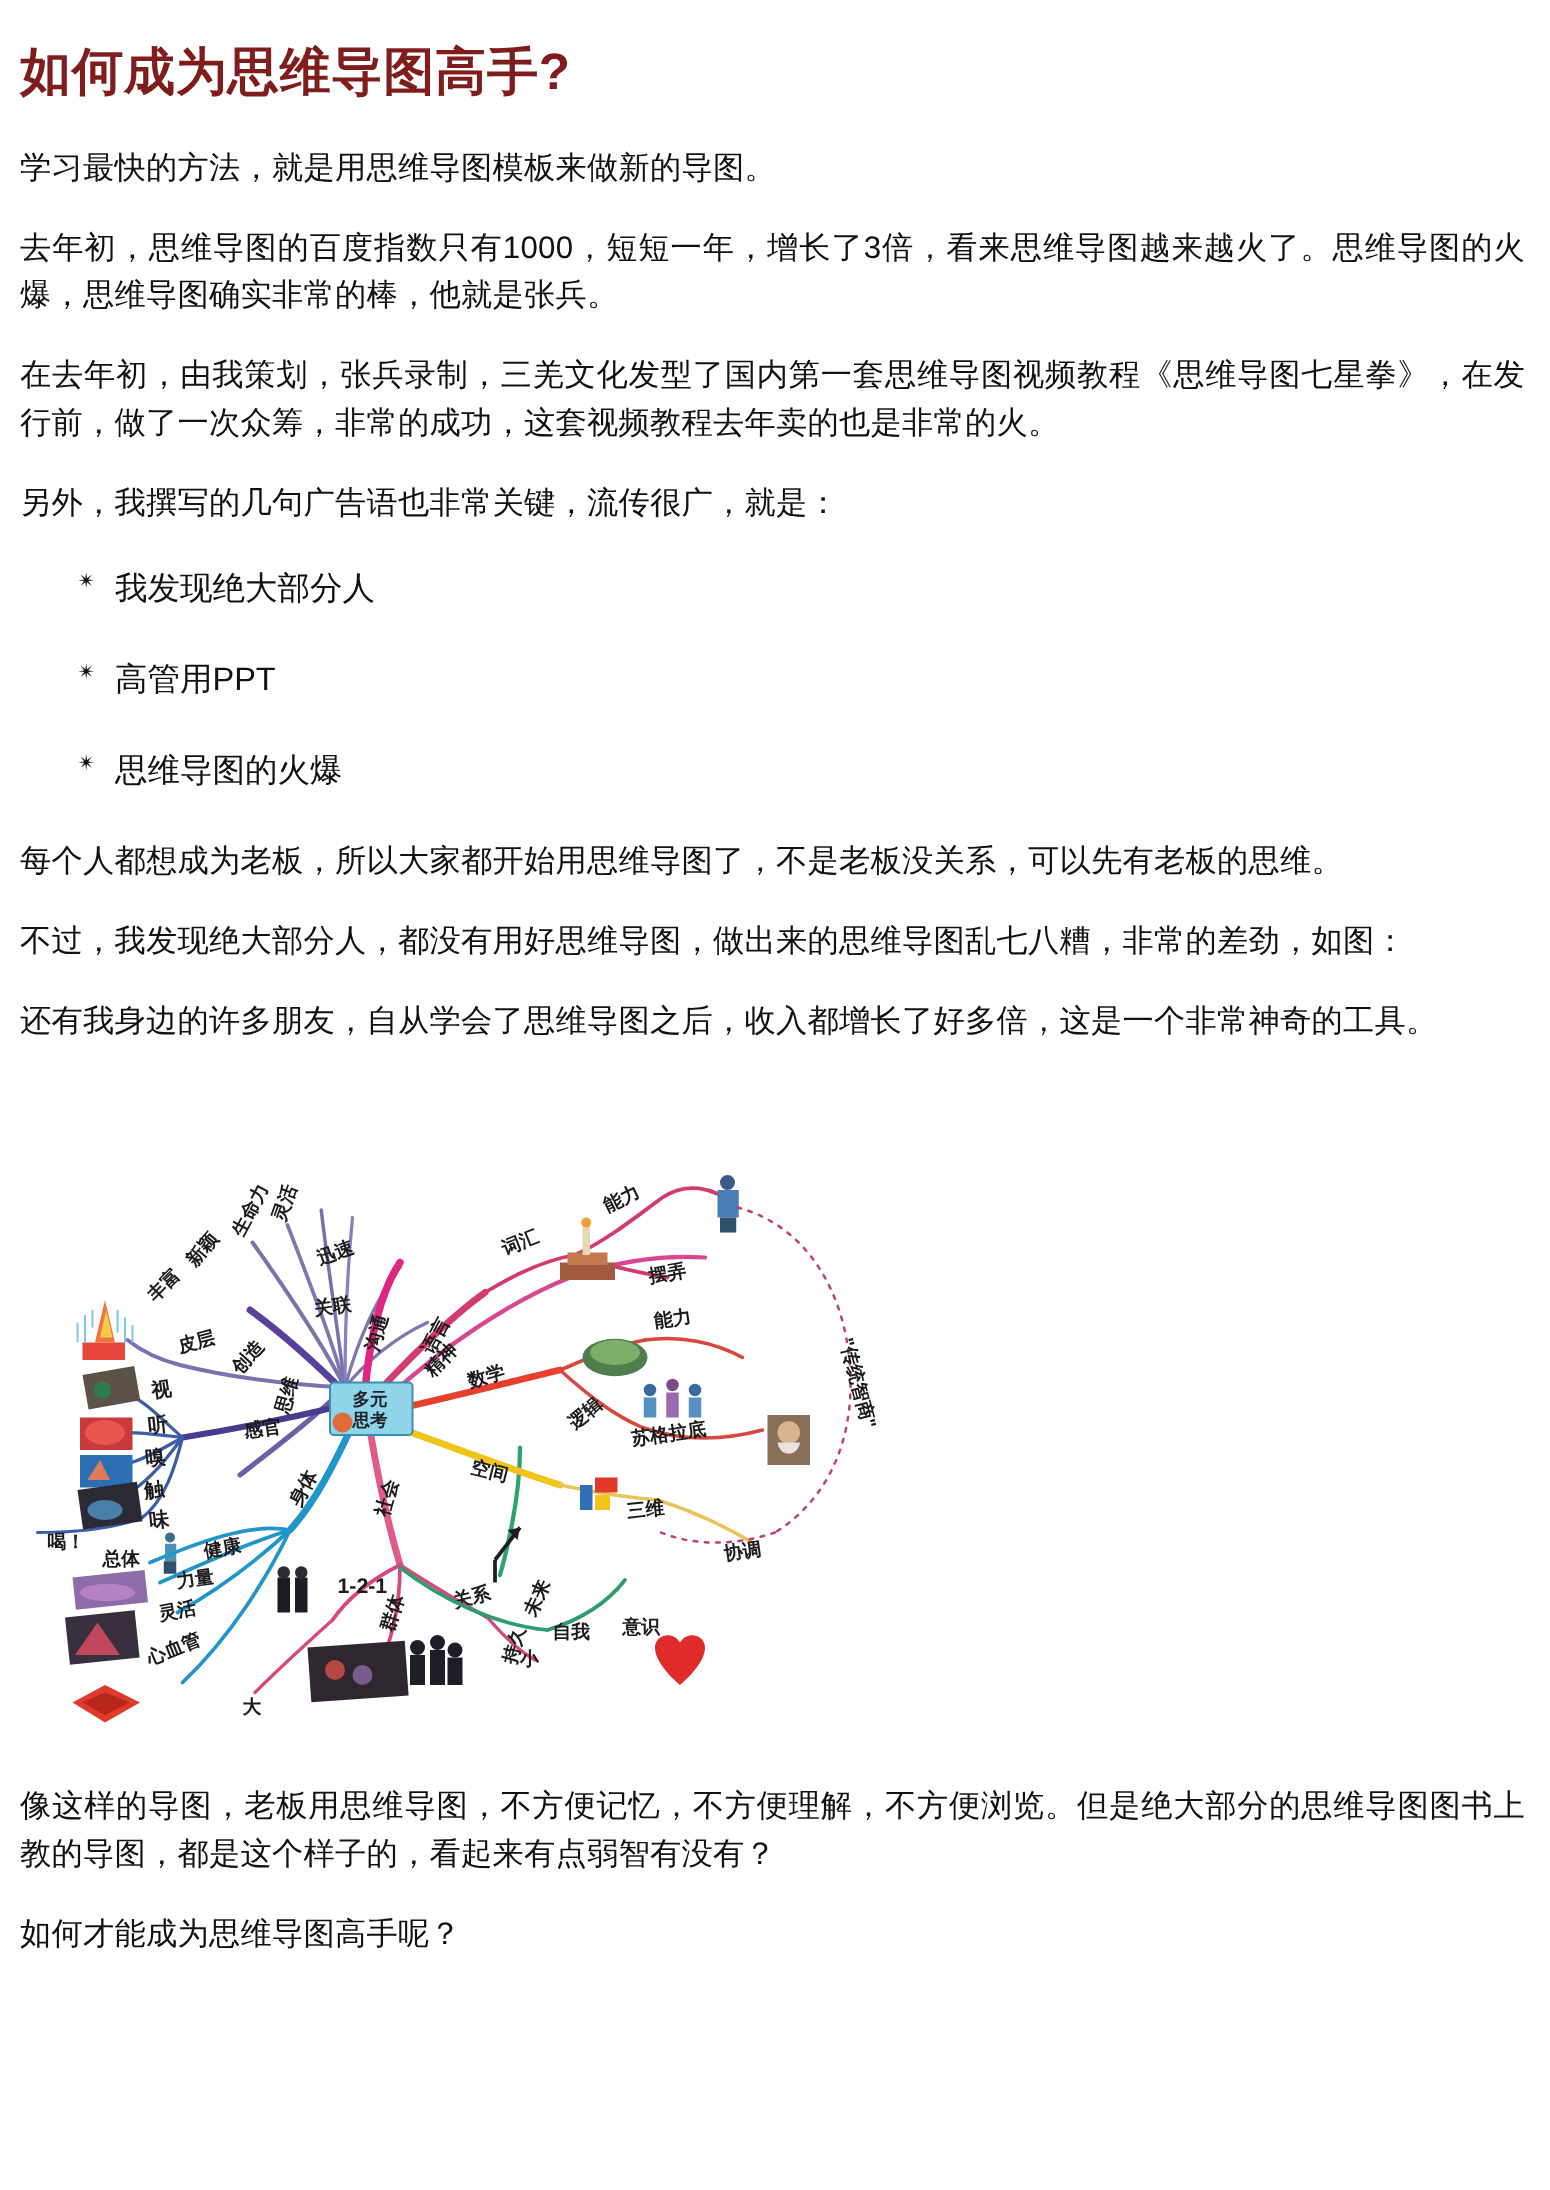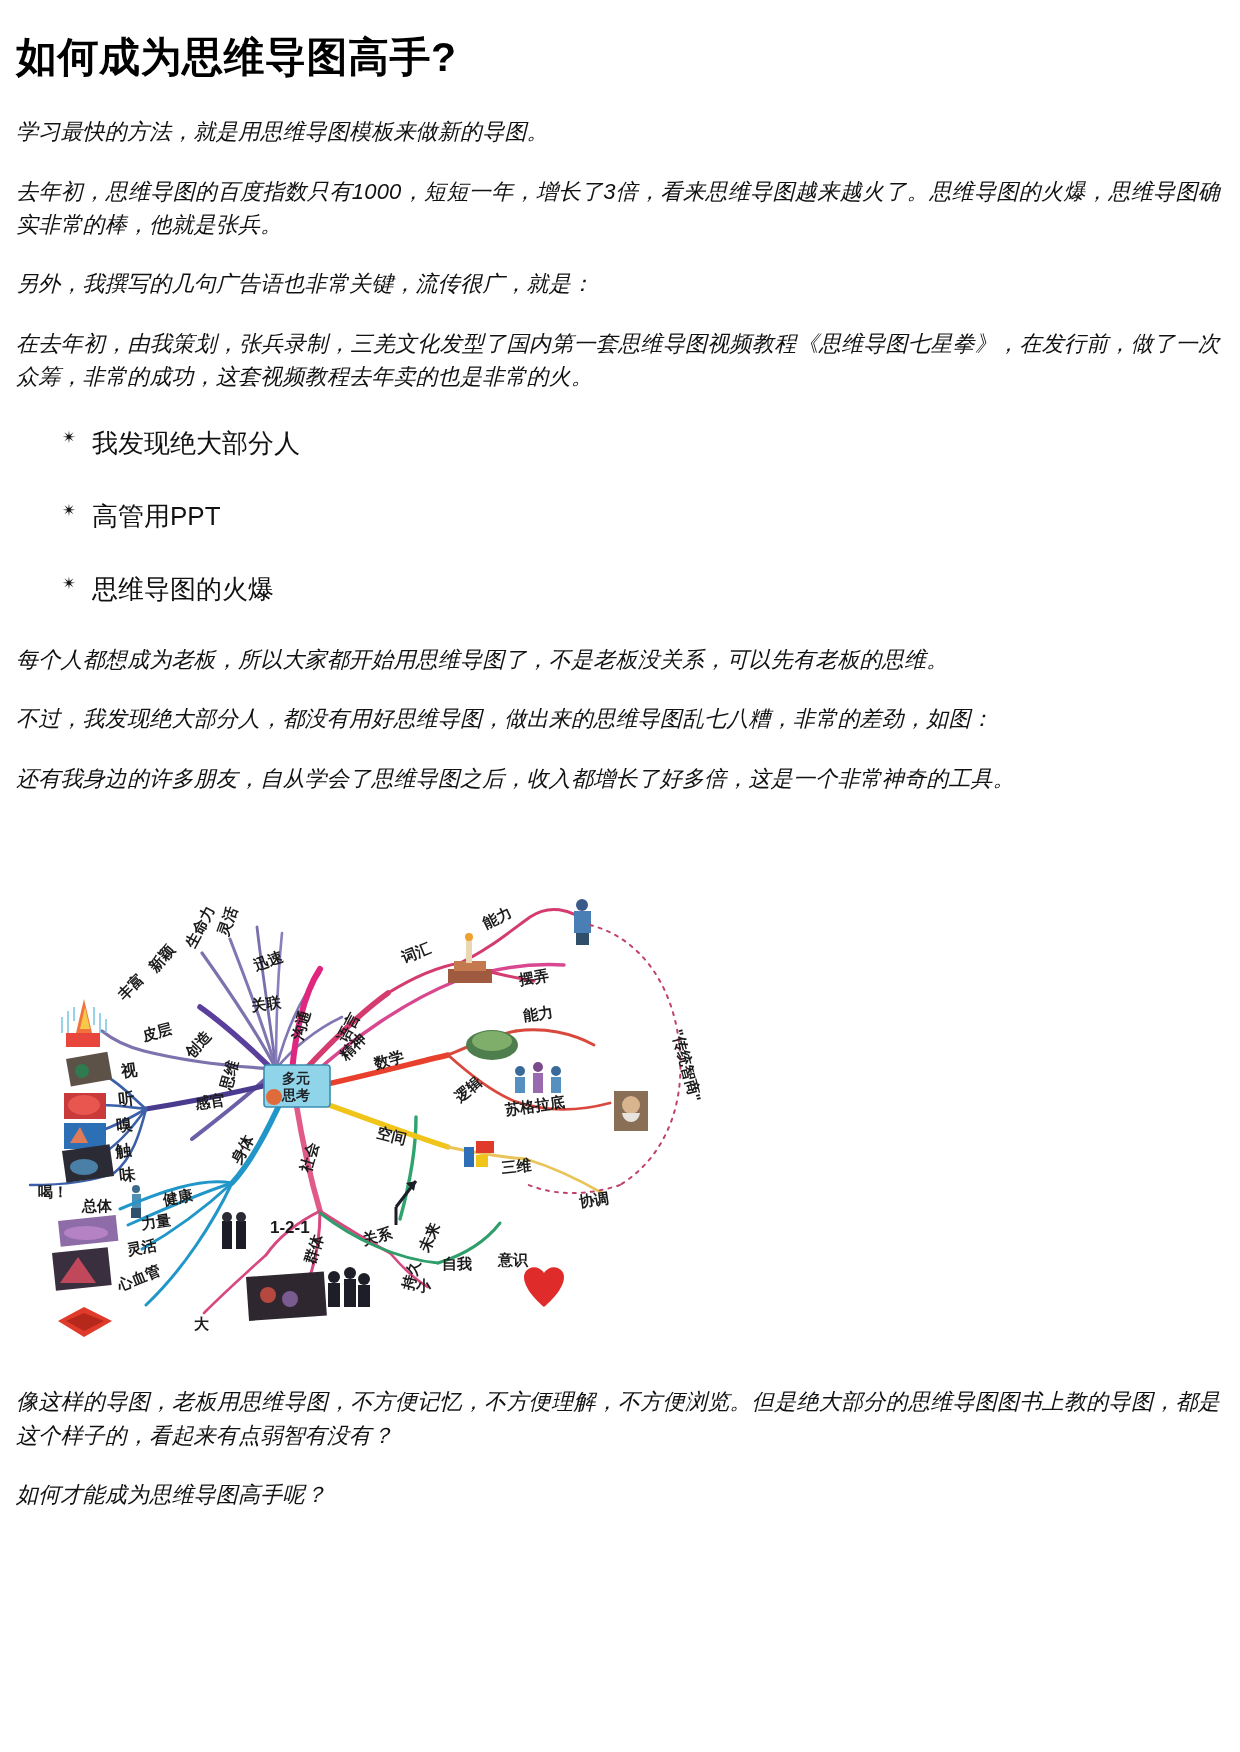--- a/index.html
+++ b/index.html
@@ -18,32 +18,31 @@
     width: 1240px;
     padding: 26px 16px 10px 16px;
     position: relative;
   }
   h1.doc-title {
     font-size: 41px;
     font-weight: bold;
     letter-spacing: 0.5px;
     margin: 8px 0 34px 0;
     line-height: 1.15;
-    color: #000000;
+    color: #7f1d1d;
   }
   p.para {
-    font-size: 22px;
+    font-size: 25px;
     line-height: 1.52;
     margin: 0 0 26px 0;
     color: #111;
     letter-spacing: 0.2px;
     text-align: justify;
     text-justify: inter-character;
     padding-right: 4px;
-    font-style: italic;
   }
   ul.ad-list {
     list-style: none;
     margin: 30px 0 32px 0;
     padding: 0 0 0 46px;
   }
   ul.ad-list li {
     font-size: 26px;
     line-height: 1.5;
     margin: 0 0 34px 0;
@@ -85,22 +84,22 @@
 </style>
 </head>
 <body>
 
 <div class="page">
 
   <h1 class="doc-title">如何成为思维导图高手?</h1>
 
   <p class="para">学习最快的方法，就是用思维导图模板来做新的导图。</p>
   <p class="para">去年初，思维导图的百度指数只有1000，短短一年，增长了3倍，看来思维导图越来越火了。思维导图的火爆，思维导图确实非常的棒，他就是张兵。</p>
+  <p class="para">在去年初，由我策划，张兵录制，三羌文化发型了国内第一套思维导图视频教程《思维导图七星拳》，在发行前，做了一次众筹，非常的成功，这套视频教程去年卖的也是非常的火。</p>
   <p class="para">另外，我撰写的几句广告语也非常关键，流传很广，就是：</p>
-  <p class="para">在去年初，由我策划，张兵录制，三羌文化发型了国内第一套思维导图视频教程《思维导图七星拳》，在发行前，做了一次众筹，非常的成功，这套视频教程去年卖的也是非常的火。</p>
 
   <ul class="ad-list">
     <li>
       <span class="bullet">✴</span>
       <span>我发现绝大部分人</span>
     </li>
     <li>
       <span class="bullet">✴</span>
       <span>高管用PPT</span>
     </li>

